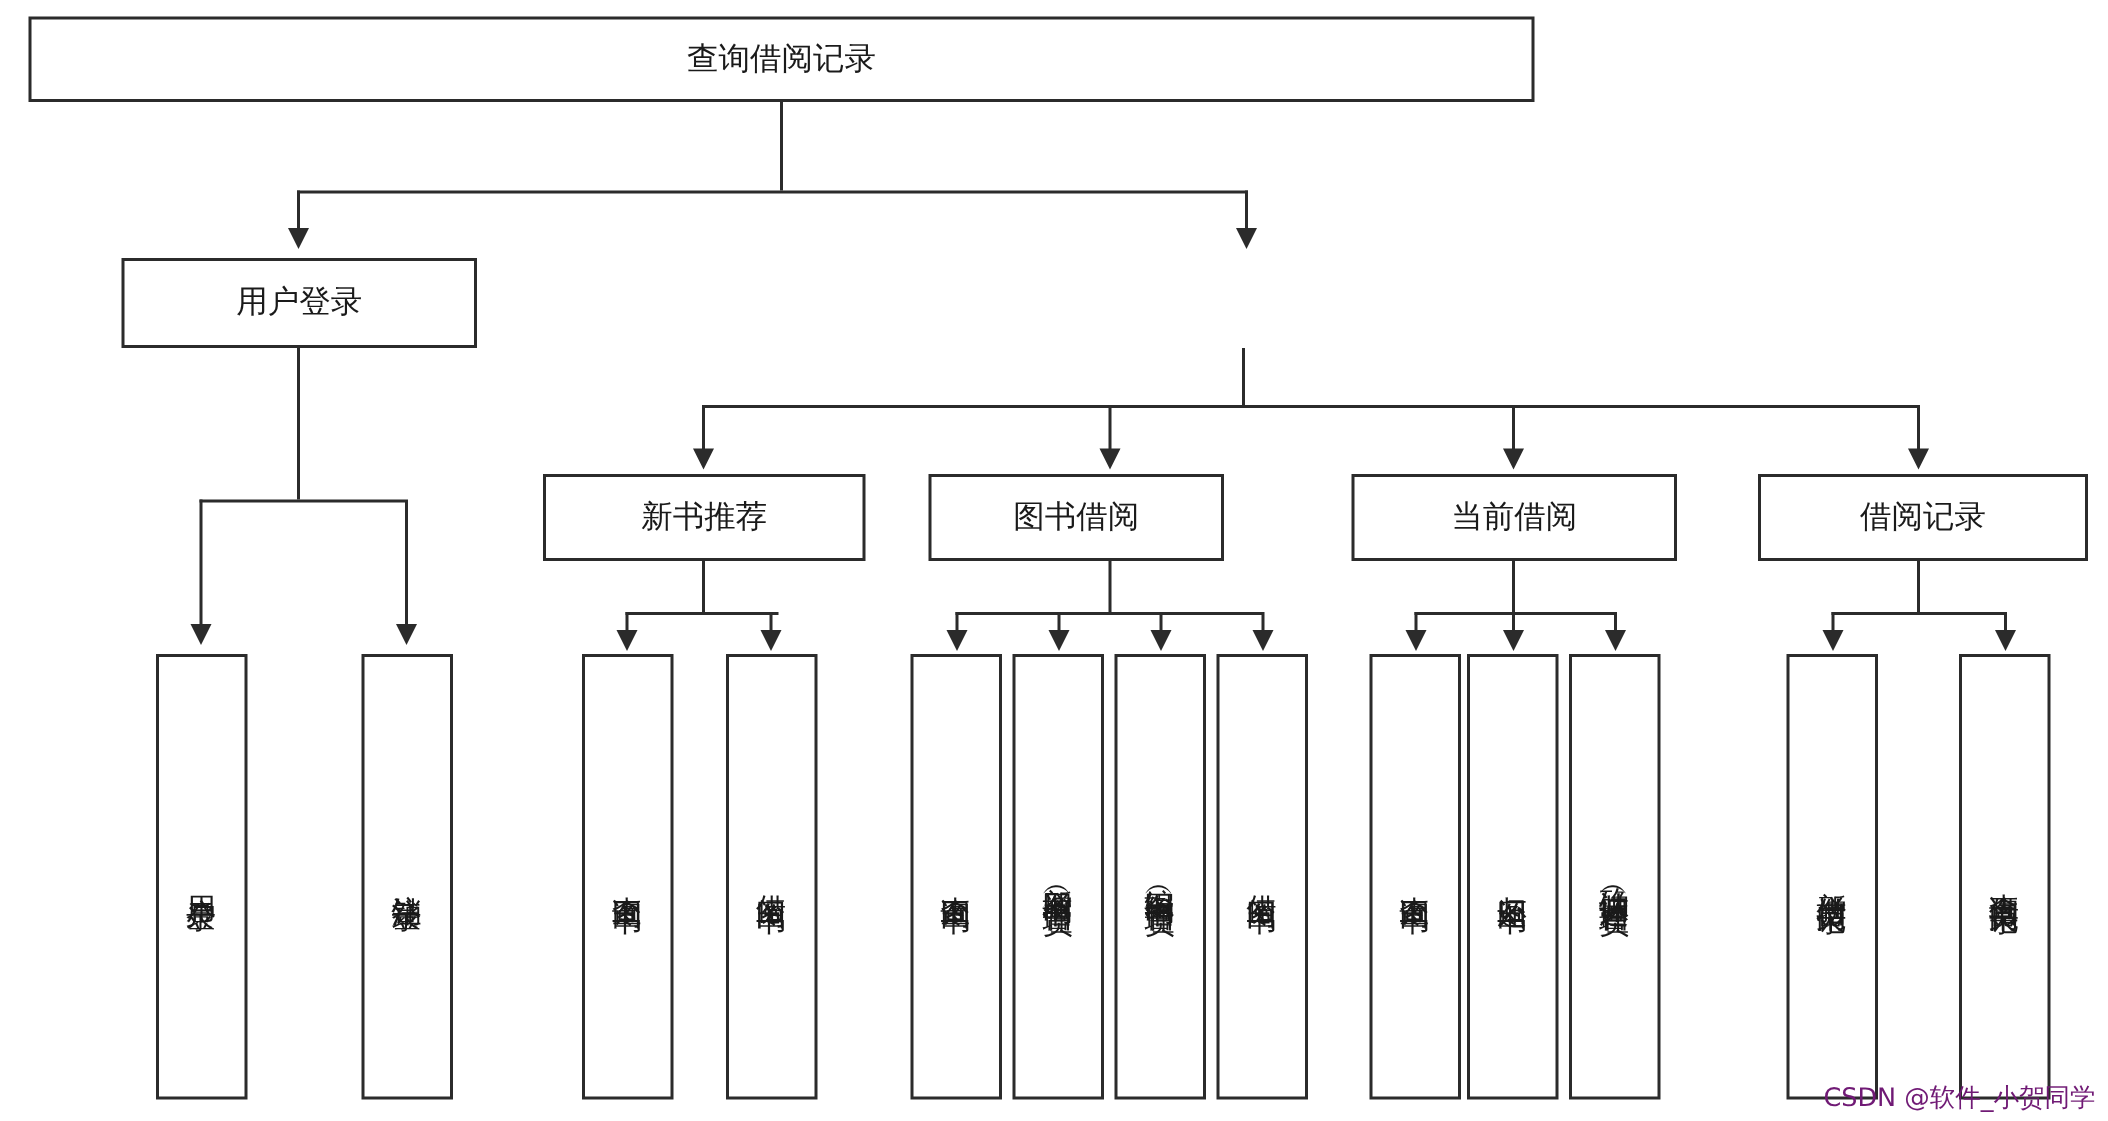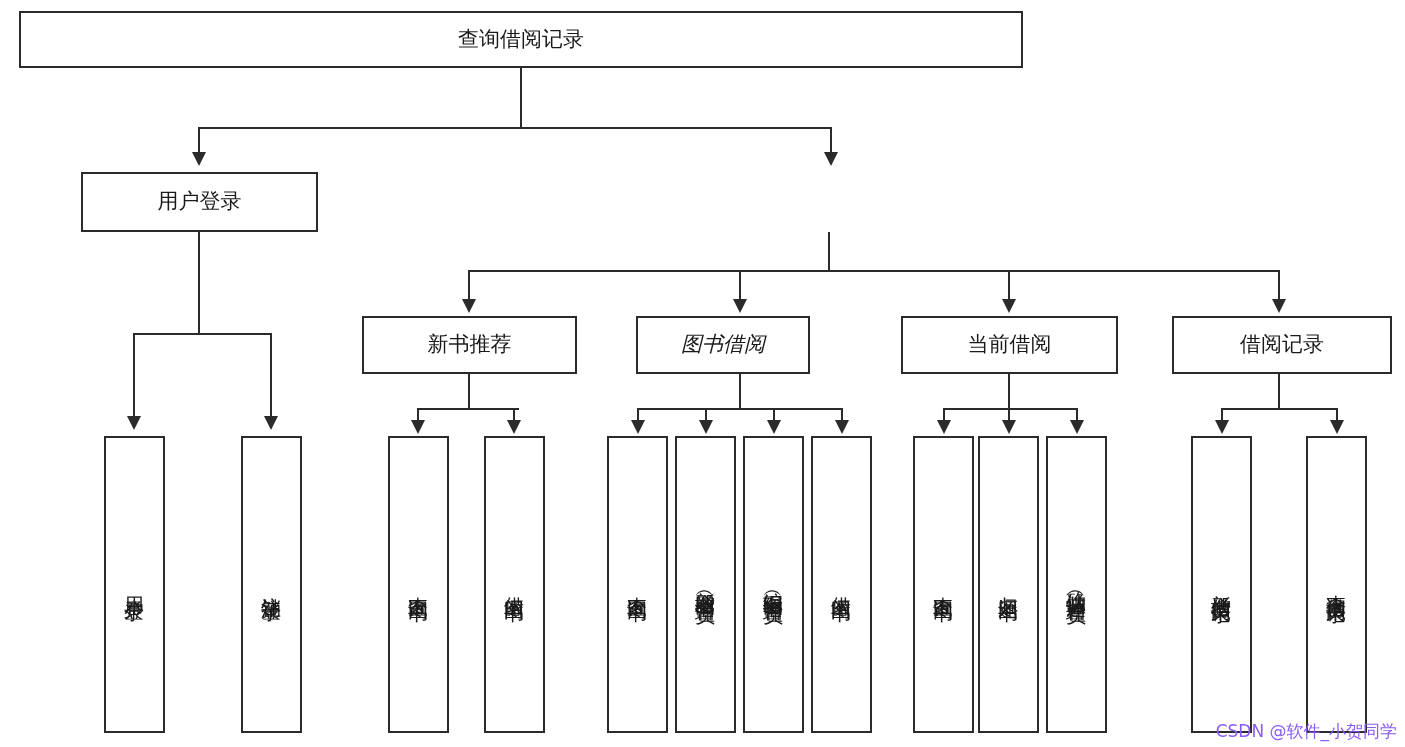--- a/index.html
+++ b/index.html
@@ -65,21 +65,21 @@
     height: 0;
     border-left: 7px solid transparent;
     border-right: 7px solid transparent;
     border-top: 14px solid #2b2b2b;
   }
   
   #watermark {
     position: absolute;
     right: 8px;
     bottom: 4px;
-    color: #8b5cf6;
+    color: #701a75;
     font-size: 17px;
     white-space: nowrap;
     pointer-events: none;
   }
 </style>
 </head>
 <body>
 
 <div id="canvas">
 
@@ -114,21 +114,21 @@
   <div class="edge vline" style="left:739px; top:270px; width:2px; height:31px;"></div>
   <div class="arrow" style="left:733px; top:299px;"></div>
   <div class="edge vline" style="left:1008px; top:270px; width:2px; height:31px;"></div>
   <div class="arrow" style="left:1002px; top:299px;"></div>
   <div class="edge vline" style="left:1278px; top:270px; width:2px; height:31px;"></div>
   <div class="arrow" style="left:1272px; top:299px;"></div>
 
   <div class="node h" style="left:362px; top:316px; width:215px; height:58px;">
     <span class="node-label">新书推荐</span>
   </div>
-  <div class="node h" style="left:636px; top:316px; width:174px; height:58px;font-style:italic;">
+  <div class="node h" style="left:619px; top:316px; width:197px; height:58px;">
     <span class="node-label">图书借阅</span>
   </div>
   <div class="node h" style="left:901px; top:316px; width:217px; height:58px;">
     <span class="node-label">当前借阅</span>
   </div>
   <div class="node h" style="left:1172px; top:316px; width:220px; height:58px;">
     <span class="node-label">借阅记录</span>
   </div>
 
   <div class="edge vline" style="left:468px; top:374px; width:2px; height:34px;"></div>

